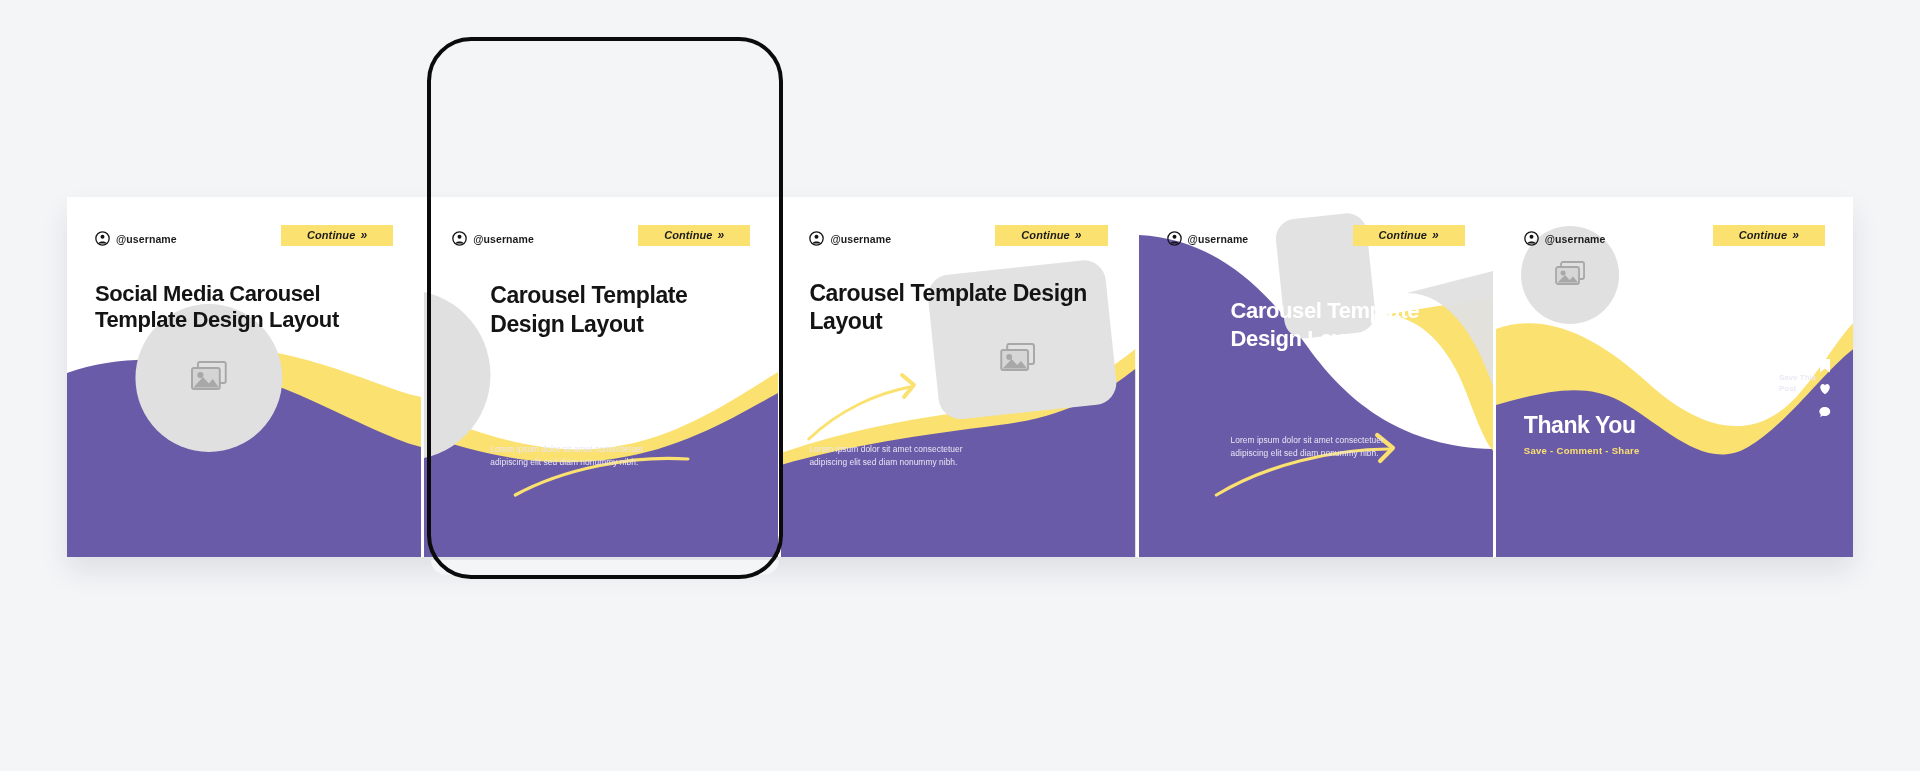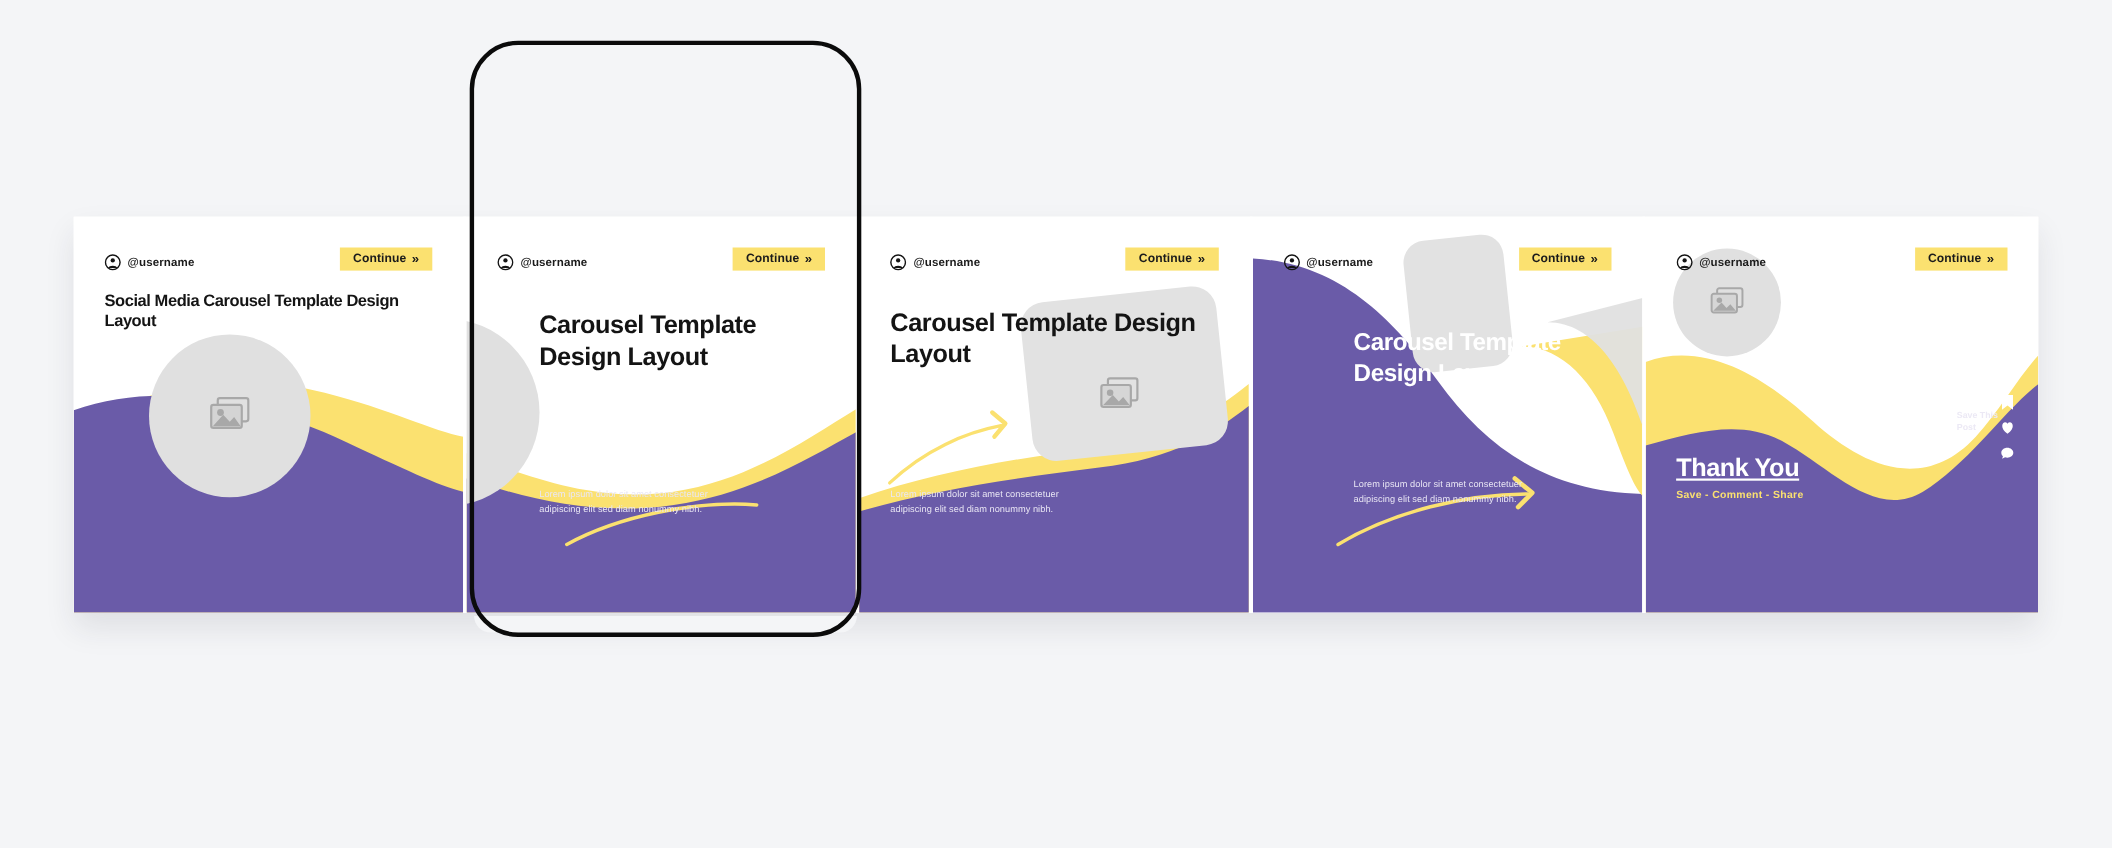--- a/index.html
+++ b/index.html
@@ -40,37 +40,38 @@
     padding:0 28px;box-sizing:border-box;z-index:6;
   }
   .user{display:flex;align-items:center;gap:6px;}
   .user .av{width:15px;height:15px;display:block;}
   .user .uname{
     font-size:10.5px;color:#1b1b1b;font-weight:700;letter-spacing:.1px;
   }
   .cont{
     background:#fbe170;color:#1b1b1b;
     font-size:11px;font-weight:700;
-    padding:4px 12px 5px;line-height:1;
+    padding:4px 26px 5px;line-height:1;
     display:flex;align-items:center;gap:5px;
     letter-spacing:.1px;
+    font-style:italic;
   }
   .cont .chev{font-size:12px;line-height:1;}
 
   
   .title{
     position:absolute;z-index:6;
     color:#141414;font-weight:700;
     letter-spacing:-.4px;line-height:1.17;
   }
-  .s1 .title{left:28px;top:68px;width:300px;font-size:15px;}
+  .s1 .title{left:28px;top:84px;width:300px;font-size:22px;}
   .s2 .title{left:66px;top:84px;width:250px;font-size:23px;line-height:1.25;}
   .s3 .title{left:28px;top:82px;width:300px;font-size:23px;line-height:1.22;}
   .s4 .title{left:92px;top:100px;width:200px;font-size:22px;color:#ffffff;line-height:1.28;font-weight:600;}
-  .s5 .title{left:28px;top:215px;width:220px;font-size:23px;color:#ffffff;font-weight:700;text-decoration:underline;}
+  .s5 .title{left:28px;top:215px;width:220px;font-size:23px;color:#ffffff;font-weight:700;}
 
   
   .body{
     position:absolute;z-index:6;
     color:#e9e6f4;font-size:8.4px;line-height:1.55;
     letter-spacing:.05px;
   }
   .s1 .body{left:28px;top:217px;width:145px;}
   .s2 .body{left:66px;top:246px;width:190px;}
   .s3 .body{left:28px;top:246px;width:190px;}

